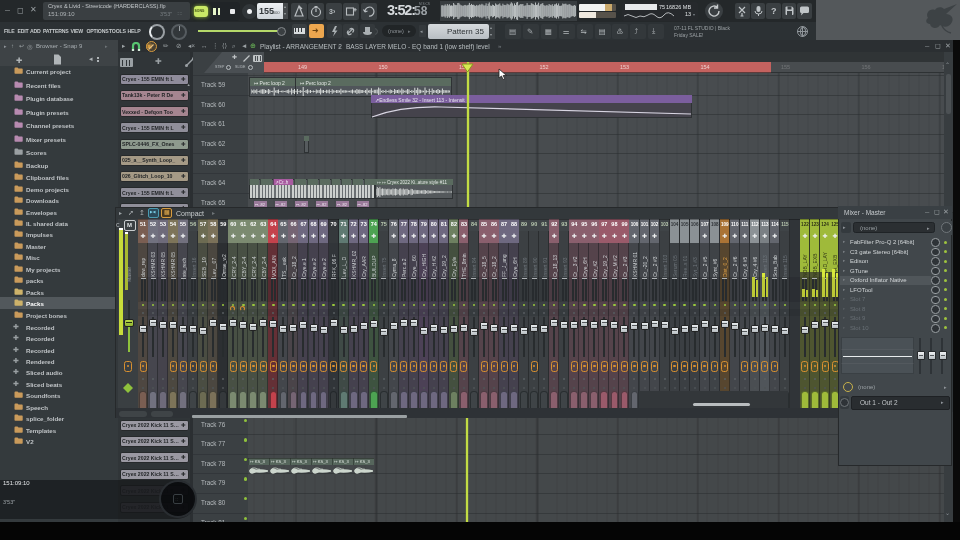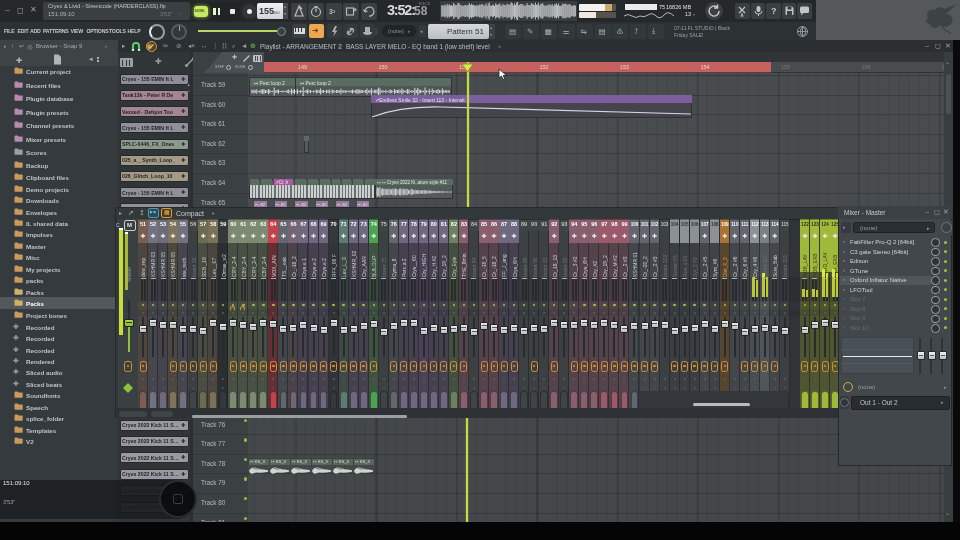--- a/index.html
+++ b/index.html
@@ -137,21 +137,21 @@
 <div style="left:359.8px;top:24px;width:15px;height:14px;background:#34393c;border-radius:2px"></div>
 <svg style="left:359.8px;top:24px" width="15" height="14" viewBox="0 0 15 14">
     <path d="M5 3 L10 3 L10 8 L12 8 Q12 11 7.5 11 Q3 11 3 8 L5 8 Z" fill="#aab0b3"></path>
   </svg>
 <div style="left:382px;top:25px;width:34px;height:12px;background:#212527;border-radius:6px"></div>
 <div style="left:388px;top:28px;font-size:5.5px;color:#8f959a;line-height:6.5px;white-space:nowrap;">(none)</div>
 <div style="left:408px;top:28px;font-size:5px;color:#6e7477;line-height:6px;white-space:nowrap;">▸</div>
 <div style="left:419px;top:25px;width:7px;height:12px;background:#34393c;border-radius:1px"></div>
 <div style="left:420px;top:28px;font-size:5px;color:#8f959a;line-height:6px;white-space:nowrap;">◂</div>
 <div style="left:428px;top:24px;width:61px;height:15px;background:linear-gradient(#d6dadd,#b8bec3);border-radius:2px"></div>
-<div style="left:447px;top:27px;font-size:8px;color:#2e3336;line-height:9px;white-space:nowrap;">Pattern 51</div>
+<div style="left:447px;top:27px;font-size:8px;color:#2e3336;line-height:9px;white-space:nowrap;">Pattern 35</div>
 <div style="left:489px;top:24px;width:6px;height:15px;background:#3c4144;"></div>
 <div style="left:490px;top:25px;font-size:4px;color:#9aa0a3;line-height:5px;white-space:nowrap;">▴</div>
 <div style="left:490px;top:32px;font-size:4px;color:#9aa0a3;line-height:5px;white-space:nowrap;">▾</div>
 <div style="left:505.0px;top:24px;width:16px;height:15px;background:#33383b;border-radius:2px"></div>
 <div style="left:509.0px;top:27px;font-size:7.5px;color:#b2b7ba;line-height:8.5px;white-space:nowrap;line-height:9px">▤</div>
 <div style="left:522.9px;top:24px;width:16px;height:15px;background:#33383b;border-radius:2px"></div>
 <div style="left:526.9px;top:27px;font-size:7.5px;color:#b2b7ba;line-height:8.5px;white-space:nowrap;line-height:9px">✎</div>
 <div style="left:540.8px;top:24px;width:16px;height:15px;background:#33383b;border-radius:2px"></div>
 <div style="left:544.8px;top:27px;font-size:7.5px;color:#b2b7ba;line-height:8.5px;white-space:nowrap;line-height:9px">▦</div>
 <div style="left:558.7px;top:24px;width:16px;height:15px;background:#33383b;border-radius:2px"></div>

